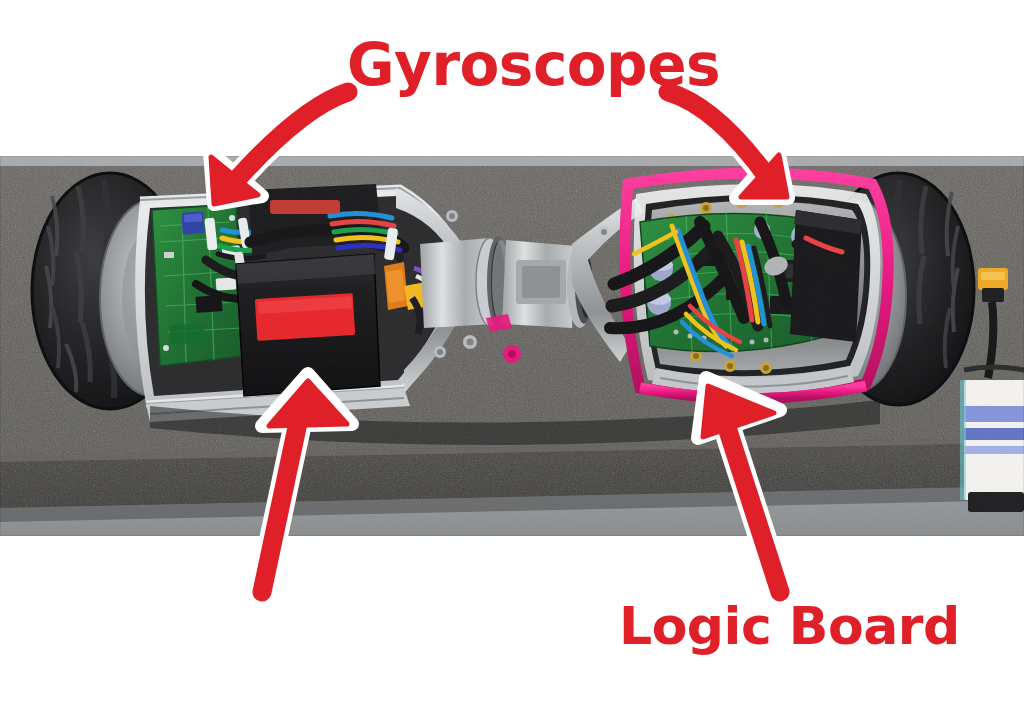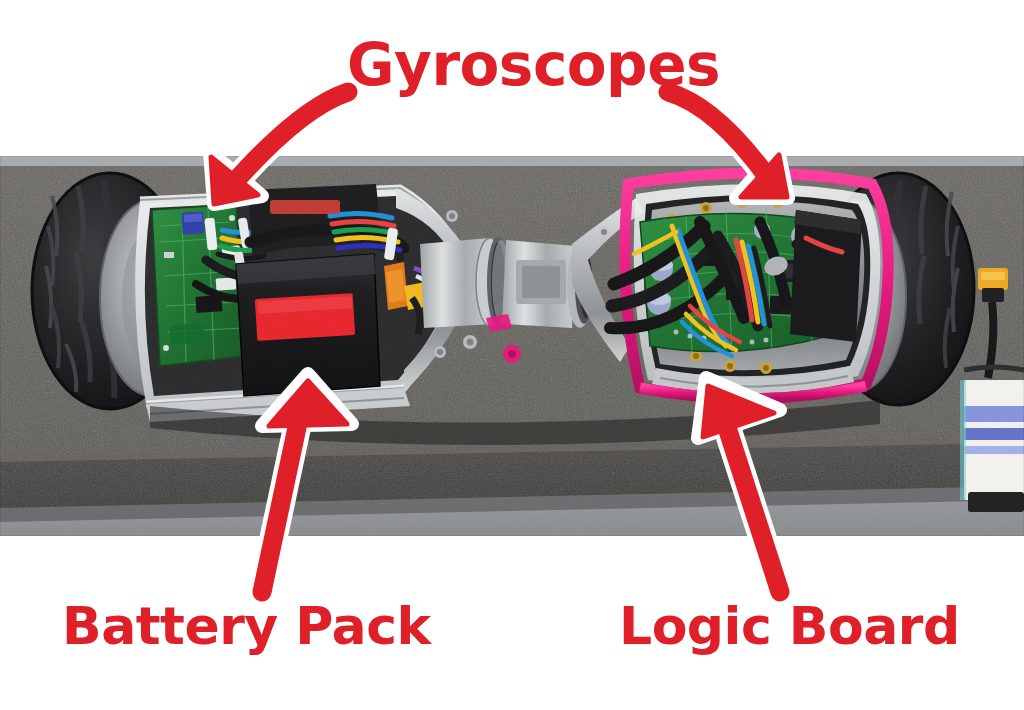--- a/index.html
+++ b/index.html
@@ -477,17 +477,16 @@
         <path class="arw-out" d="M780,592 L722,412"></path>
         <polygon class="head-out" points="706,378 698,438 780,410"></polygon>
         <path class="arw-in" d="M780,592 L722,412"></path>
         <polygon class="head-in" points="708,386 703,437 774,413"></polygon>
       </g>
     </svg>
   </div>
 
   <div class="lbl" id="lbl-gyro">Gyroscopes</div>
 
-  <div class="lbl" id="lbl-batt">Battery Pack</div>
 
   <div class="lbl" id="lbl-logic">Logic Board</div>
 
 </div>
 
 </body></html>

